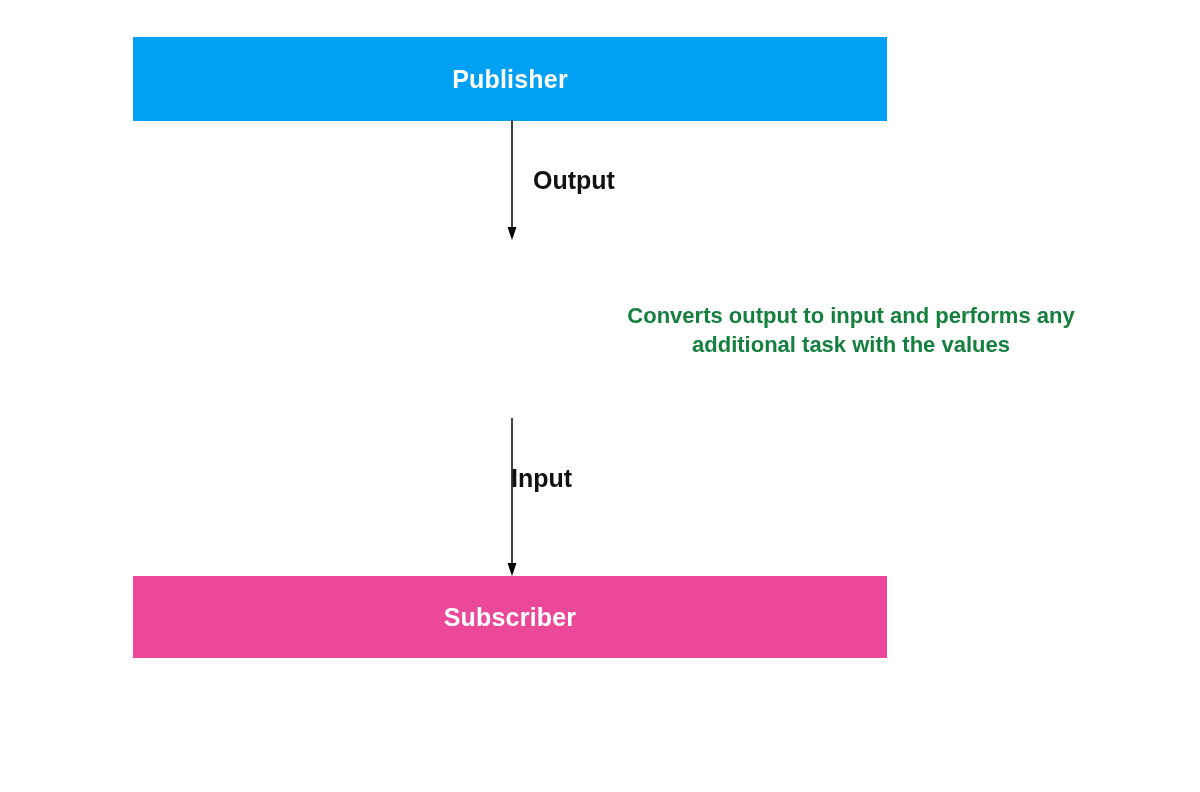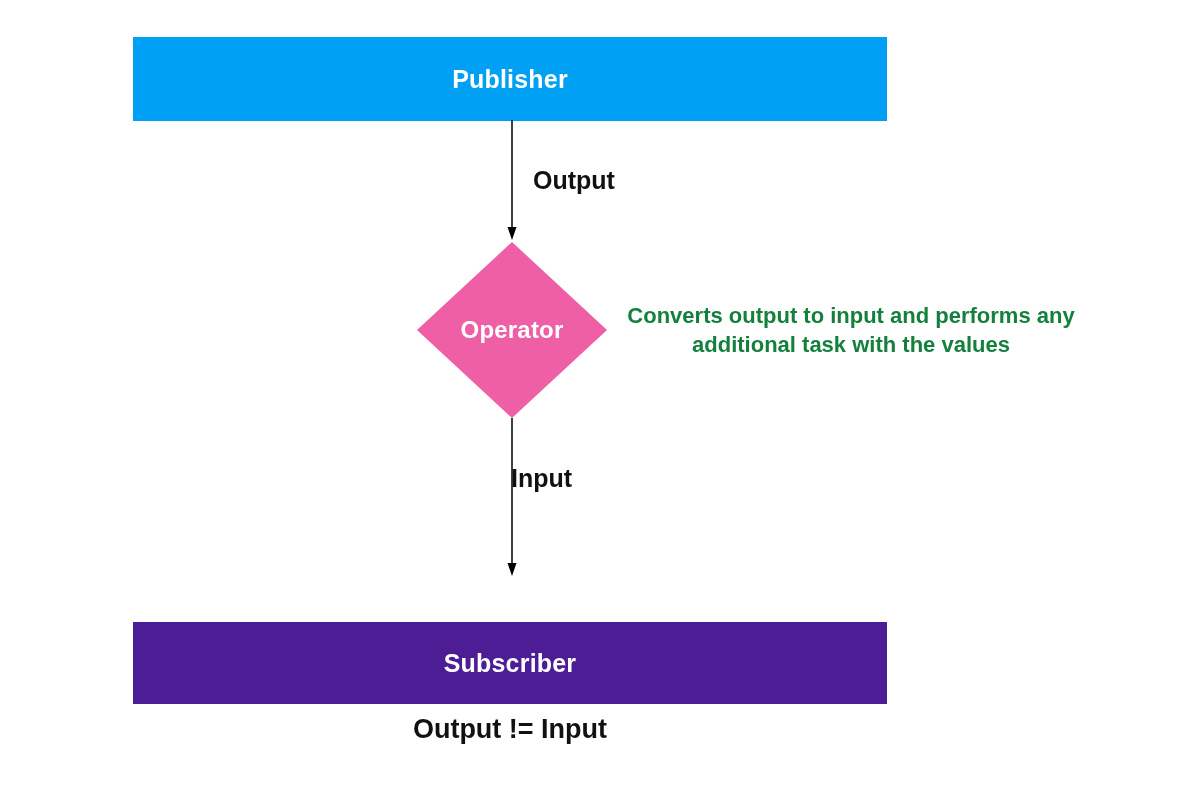--- a/index.html
+++ b/index.html
@@ -88,35 +88,28 @@
     <span class="node-label">Publisher</span>
   </div>
 
   <svg class="arrow" style="left:505px; top:120px; width:14px; height:120px;" viewBox="0 0 14 120">
     <line x1="7" y1="0" x2="7" y2="110"></line>
     <polygon points="7,120 2.5,107 11.5,107"></polygon>
   </svg>
 
   <div class="edge-label output">Output</div>
 
-  <div class="diamond-wrap">
-    <svg viewBox="0 0 190 176">
-      <polygon points="95,0 190,88 95,176 0,88" fill="#EE5FA5"></polygon>
-    </svg>
-    <span class="node-label">Operator</span>
-  </div>
 
   <div class="annotation" style="color: #15803d;">Converts output to input and performs any additional task with the values</div>
 
   <svg class="arrow" style="left:505px; top:418px; width:14px; height:158px;" viewBox="0 0 14 158">
     <line x1="7" y1="0" x2="7" y2="148"></line>
     <polygon points="7,158 2.5,145 11.5,145"></polygon>
   </svg>
 
   <div class="edge-label input">Input</div>
 
-  <div class="node rect subscriber" style="background-color: #4c1d95; margin-top: 46px;">
+  <div class="node rect subscriber" style="background-color: #ec4899;">
     <span class="node-label">Subscriber</span>
   </div>
 
-  <div class="footnote">Output != Input</div>
 
 </div>
 
 </body></html>

